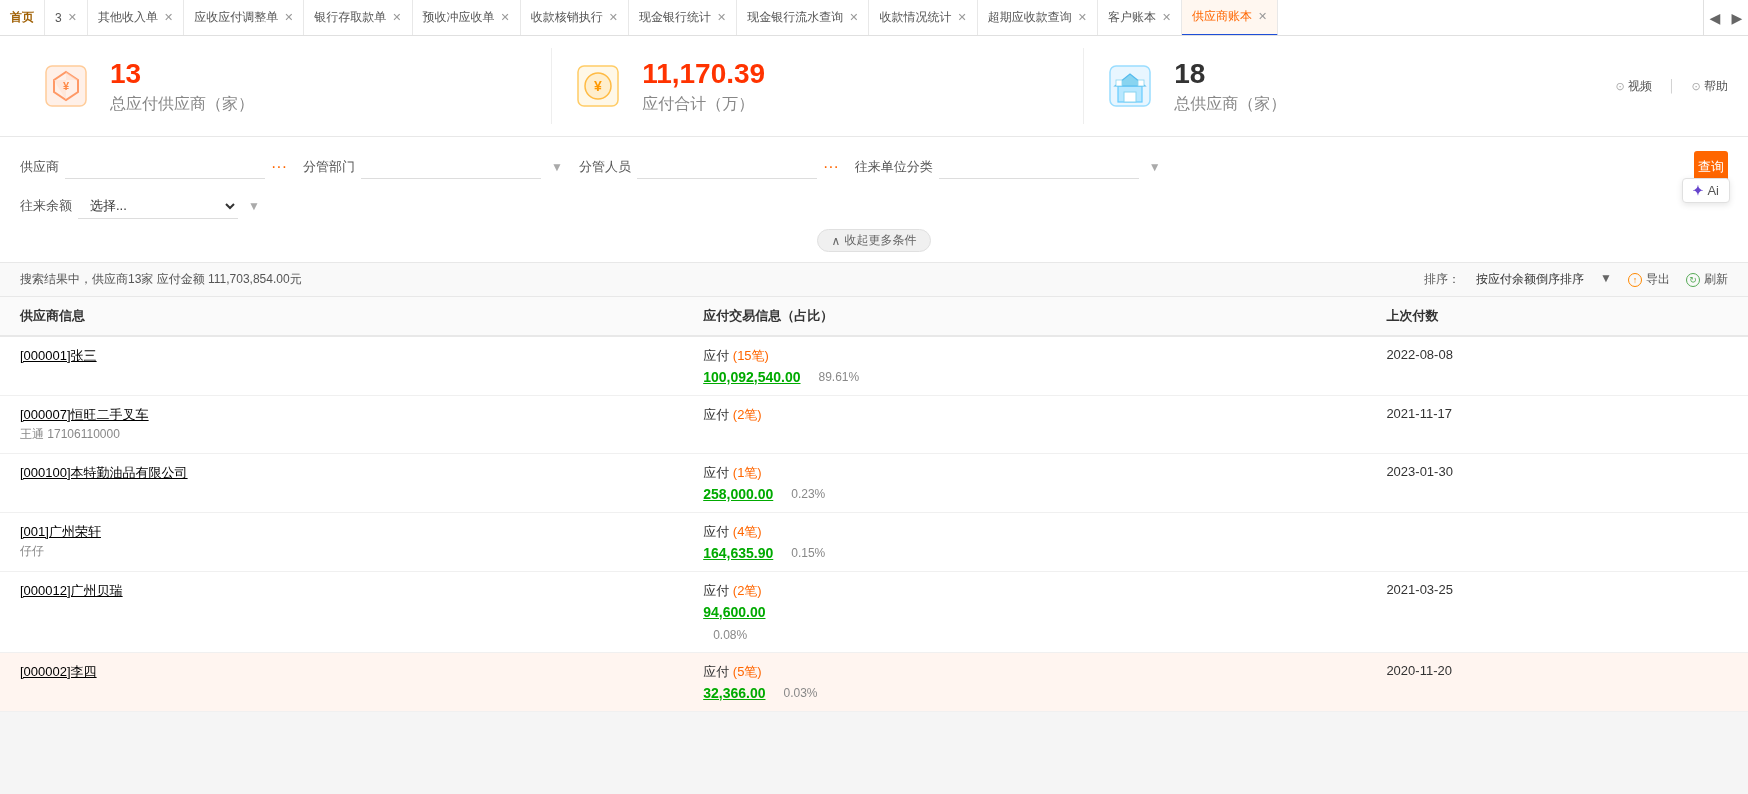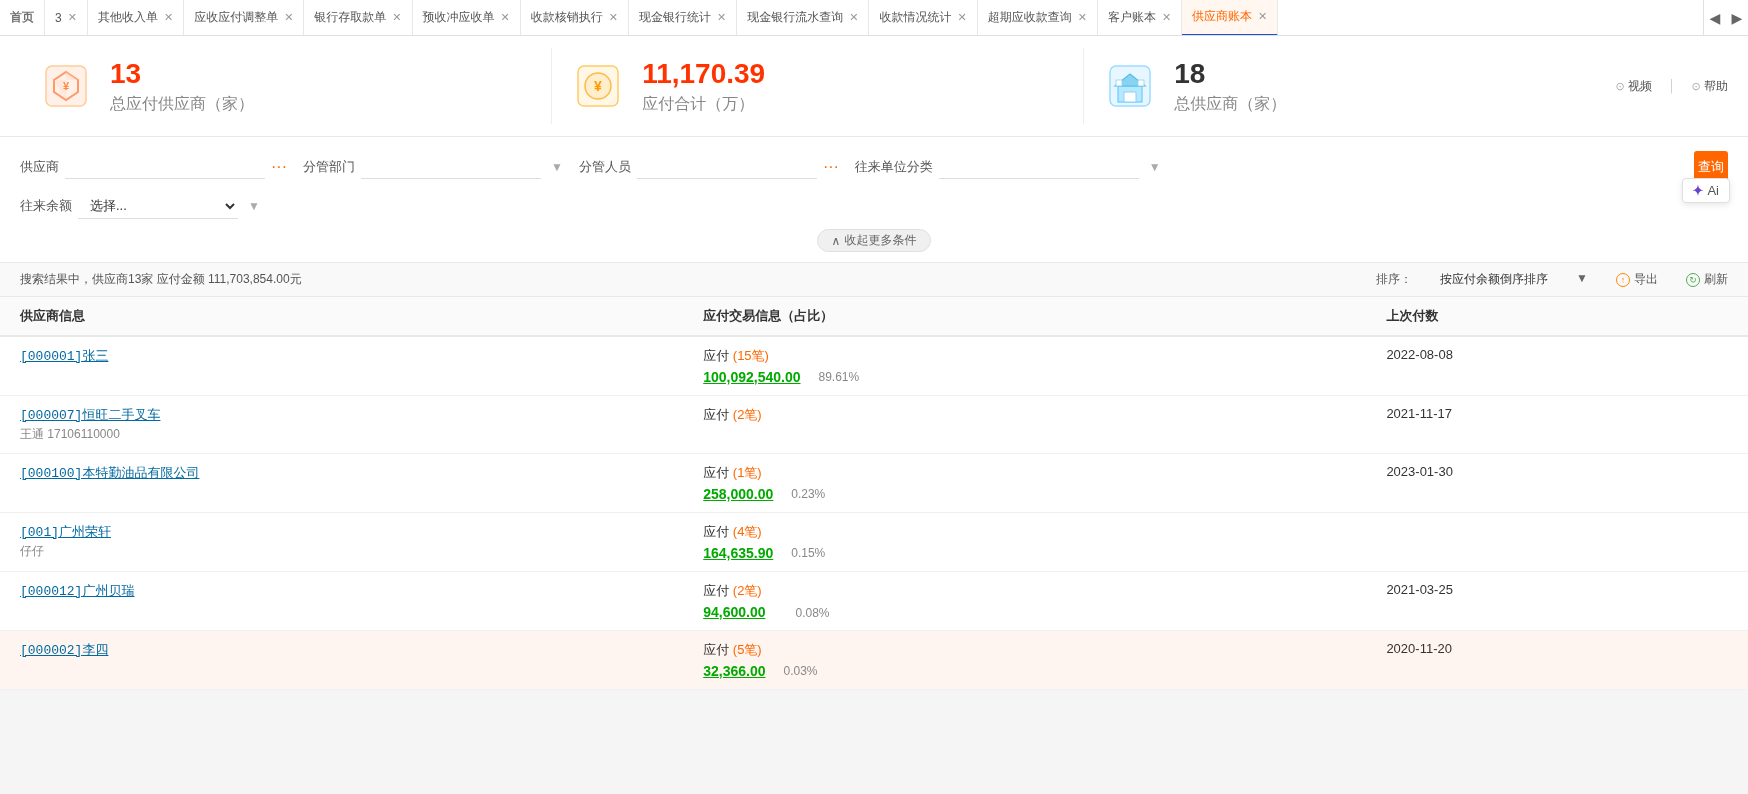--- a/index.html
+++ b/index.html
@@ -14,21 +14,21 @@
       display: flex; align-items: center; padding: 0 10px; height: 36px; font-size: 12px;
       white-space: nowrap; cursor: pointer; border-right: 1px solid #e8e8e8; color: #555;
       position: relative;
     }
     .nav-tab.active {
       background: #fff7f0; color: #ff6600; border-bottom: 2px solid #1d4ed8;
     }
     .nav-tab .close-x {
       margin-left: 6px; color: #999; font-size: 11px; cursor: pointer;
     }
-    .nav-tab.home { color: #737373; font-weight: bold; }
+    .nav-tab.home { color: #a16207; font-weight: bold; }
     .nav-arrows { display: flex; align-items: center; margin-left: auto; border-left: 1px solid #e0e0e0; }
     .nav-arrow { width: 22px; height: 36px; display: flex; align-items: center; justify-content: center; cursor: pointer; color: #666; font-size: 14px; }
 
     
     .summary-section {
       display: flex; background: #fff; padding: 12px 20px; border-bottom: 1px solid #e8e8e8;
       align-items: center;
     }
     .summary-card {
       display: flex; align-items: center; flex: 1; padding: 8px 16px;
@@ -72,21 +72,21 @@
       border: 1px solid #e0e0e0; border-radius: 12px; padding: 2px 14px;
       display: flex; align-items: center; gap: 4px;
     }
 
     
     .results-bar {
       display: flex; align-items: center; padding: 8px 20px; background: #f9f9f9;
       border-bottom: 1px solid #e8e8e8; font-size: 12px; color: #555;
     }
     .results-bar .result-text { flex: 1; }
-    .results-right { display: flex; gap: 28px; font-size: 12px; color: #555; }
+    .results-right { display: flex; gap: 16px; font-size: 12px; color: #555; }
     .sort-label { color: #555; }
     .sort-value { color: #333; cursor: pointer; }
     .sort-arrow { color: #666; }
     .action-btn { display: flex; align-items: center; gap: 4px; cursor: pointer; color: #555; }
     .circle-icon { width: 14px; height: 14px; border-radius: 50%; border: 1.5px solid; display: inline-flex; align-items: center; justify-content: center; font-size: 9px; }
     .export-icon { border-color: #ff8800; color: #ff8800; }
     .refresh-icon { border-color: #55aa55; color: #55aa55; }
 
     
     .table-section { background: #fff; margin: 0; }
@@ -94,21 +94,21 @@
       display: grid; grid-template-columns: 2fr 2fr 1fr;
       padding: 10px 20px; border-bottom: 2px solid #e8e8e8;
       font-size: 13px; font-weight: bold; color: #333; background: #fafafa;
     }
     .table-row {
       display: grid; grid-template-columns: 2fr 2fr 1fr;
       padding: 10px 20px; border-bottom: 1px solid #f0f0f0; align-items: start;
       min-height: 56px;
     }
     .table-row:last-child { background: #fff5f0; }
-    .supplier-link { color: #0369a1; text-decoration: underline; cursor: pointer; font-size: 13px; font-family: Liberation Mono, monospace; }
+    .supplier-link { color: #000000; text-decoration: underline; cursor: pointer; font-size: 13px; }
     .supplier-sub { font-size: 12px; color: #888; margin-top: 2px; }
     .transaction-count { color: #333; font-size: 13px; }
     .transaction-count .count-badge { color: #ff6600; }
     .transaction-amount { color: #00aa00; font-size: 14px; font-weight: bold; text-decoration: underline; cursor: pointer; }
     .transaction-percent { color: #888; font-size: 12px; margin-left: 10px; }
     .last-payment { color: #333; font-size: 13px; }
 
     
     .ai-button {
       position: fixed; right: 18px; top: 178px; background: #fff; border: 1px solid #e0e0e0;
@@ -374,21 +374,21 @@
   </div>
 
   <div class="table-row">
     <div>
       <span class="supplier-link">[000012]广州贝瑞</span>
     </div>
     <div>
       <div>
         <span class="transaction-count">应付 <span class="count-badge">(2笔)</span></span>
       </div>
-      <div style="display:flex; align-items:flex-end; gap:20px; margin-top:4px;">
+      <div style="display:flex; align-items:flex-start; gap:8px; margin-top:4px;flex-direction:column;">
         <span class="transaction-amount">94,600.00</span>
         <span class="transaction-percent">0.08%</span>
       </div>
     </div>
     <div>
       <span class="last-payment">2021-03-25</span>
     </div>
   </div>
 
   <div class="table-row" style="background:#fff5f0;">

